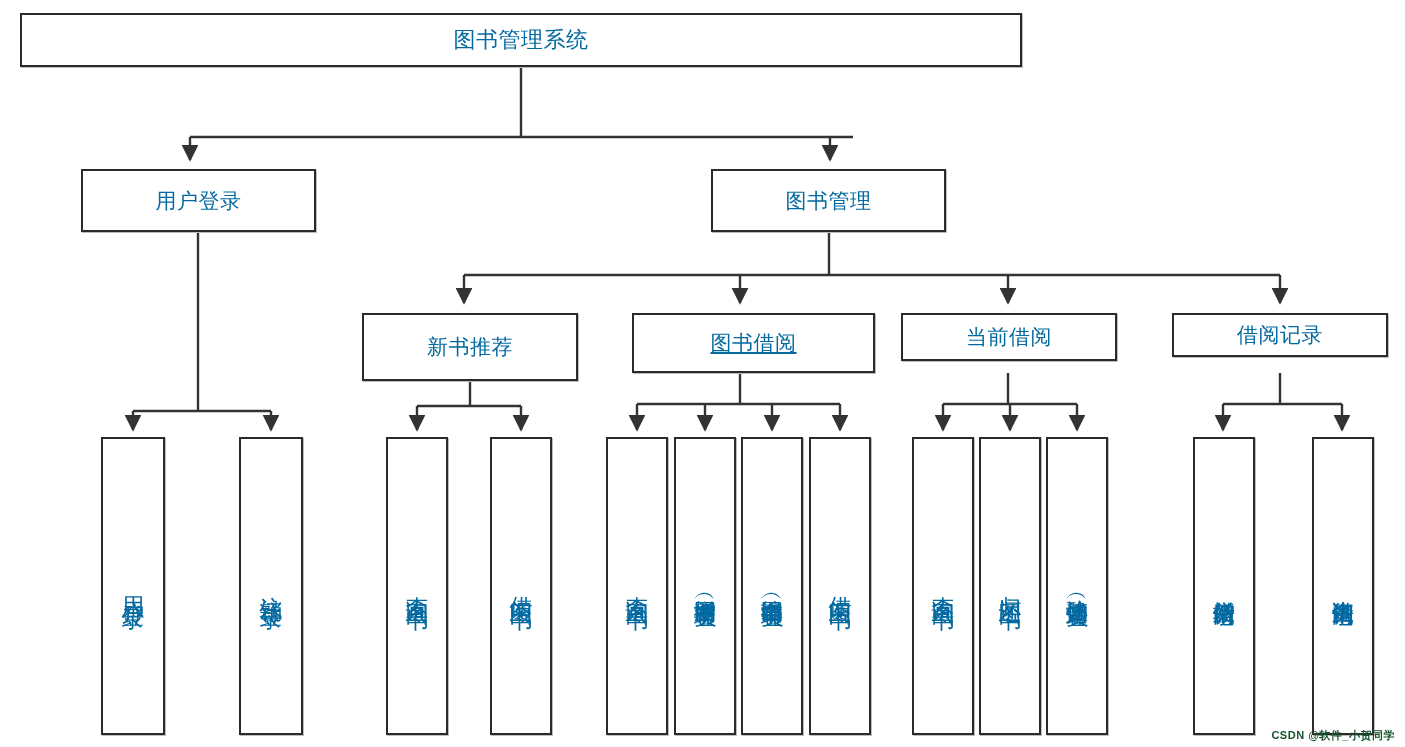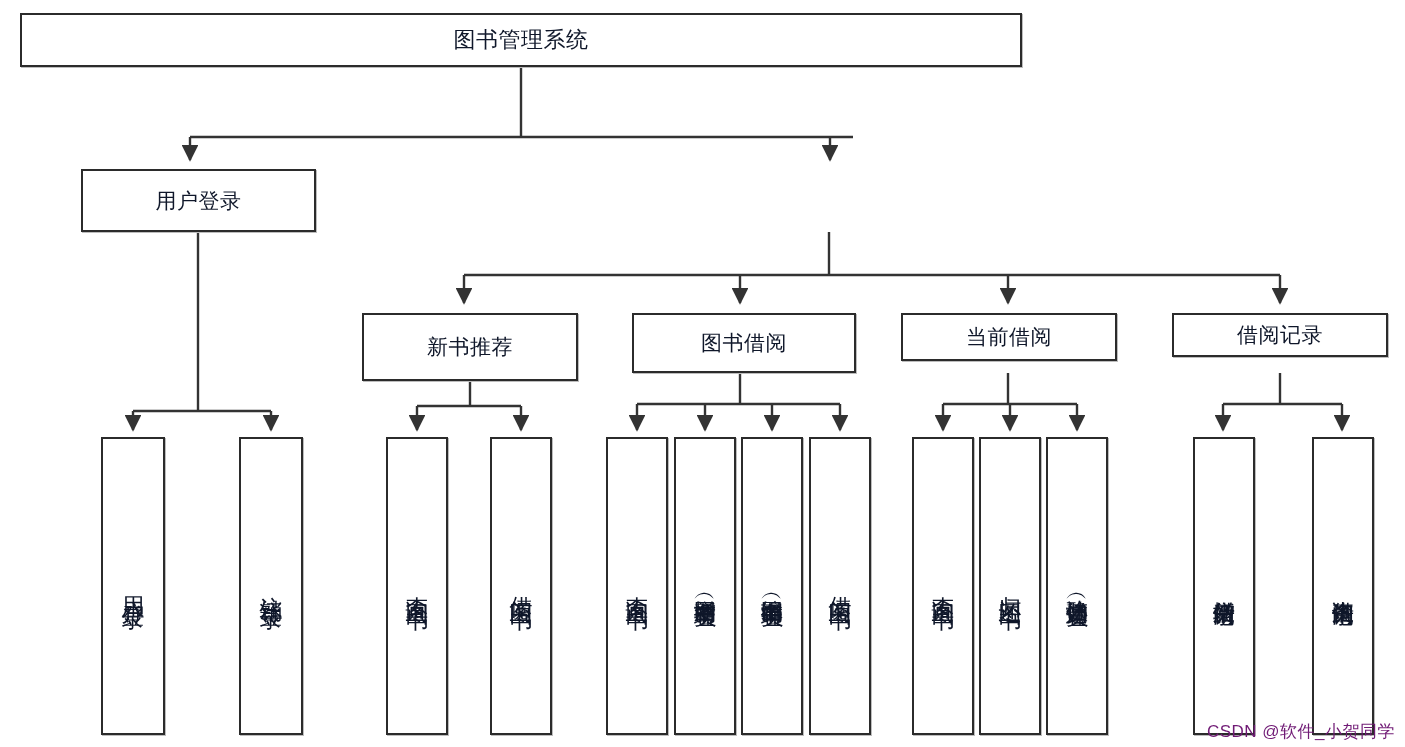--- a/index.html
+++ b/index.html
@@ -14,21 +14,21 @@
 
   .node{
     position:absolute;
     box-sizing:border-box;
     background:#ffffff;
     border:2px solid #2b2b2b;
     box-shadow:1px 1px 0 0 #bdbdbd;
     display:flex;
     align-items:center;
     justify-content:center;
-    color:#0f172a;
+    color:#0369a1;
   }
   .node .label{
     display:block;
     text-align:center;
     line-height:1.12;
     white-space:nowrap;
   }
   
   .node.horiz .label{font-size:21px;letter-spacing:.5px;}
   .node.root .label{font-size:22px;}
@@ -44,25 +44,26 @@
     font-size:23px;
     line-height:1.0;
     letter-spacing:4px;
     white-space:nowrap;
   }
   .node.leaf.tight .label{font-size:22px;letter-spacing:1px;}
 
   #watermark{
     position:absolute;
     right:10px;bottom:4px;
-    font-size:17px;
-    color:#701a75;
+    font-size:11px;
+    color:#14532d;
     letter-spacing:.5px;
     white-space:nowrap;
     pointer-events:none;
+    font-weight:bold;
   }
 </style>
 </head>
 <body>
 
 <div id="diagram">
 
   <svg id="connectors" viewBox="0 0 1405 747" xmlns="http://www.w3.org/2000/svg">
     <defs>
       <marker id="arrow" viewBox="0 0 10 10" refX="9" refY="5" markerWidth="7" markerHeight="7" orient="auto-start-reverse">
@@ -113,25 +114,28 @@
     </g>
   </svg>
 
   <div class="node horiz root" style="left:20px;top:13px;width:1002px;height:54px;">
     <span class="label">图书管理系统</span>
   </div>
 
   <div class="node horiz" style="left:81px;top:169px;width:235px;height:63px;">
     <span class="label">用户登录</span>
   </div>
+  <div class="node horiz" style="left:711px;top:169px;width:235px;height:63px;">
+    <span class="label">图书管理</span>
+  </div>
 
   <div class="node horiz" style="left:362px;top:313px;width:216px;height:68px;">
     <span class="label">新书推荐</span>
   </div>
-  <div class="node horiz" style="left:632px;top:313px;width:224px;height:60px;">
+  <div class="node horiz" style="left:632px;top:313px;width:243px;height:60px;text-decoration:underline;">
     <span class="label">图书借阅</span>
   </div>
   <div class="node horiz" style="left:901px;top:313px;width:216px;height:48px;">
     <span class="label">当前借阅</span>
   </div>
   <div class="node horiz" style="left:1172px;top:313px;width:216px;height:44px;">
     <span class="label">借阅记录</span>
   </div>
 
   <div class="node leaf" style="left:101px;top:437px;width:64px;height:298px;">

